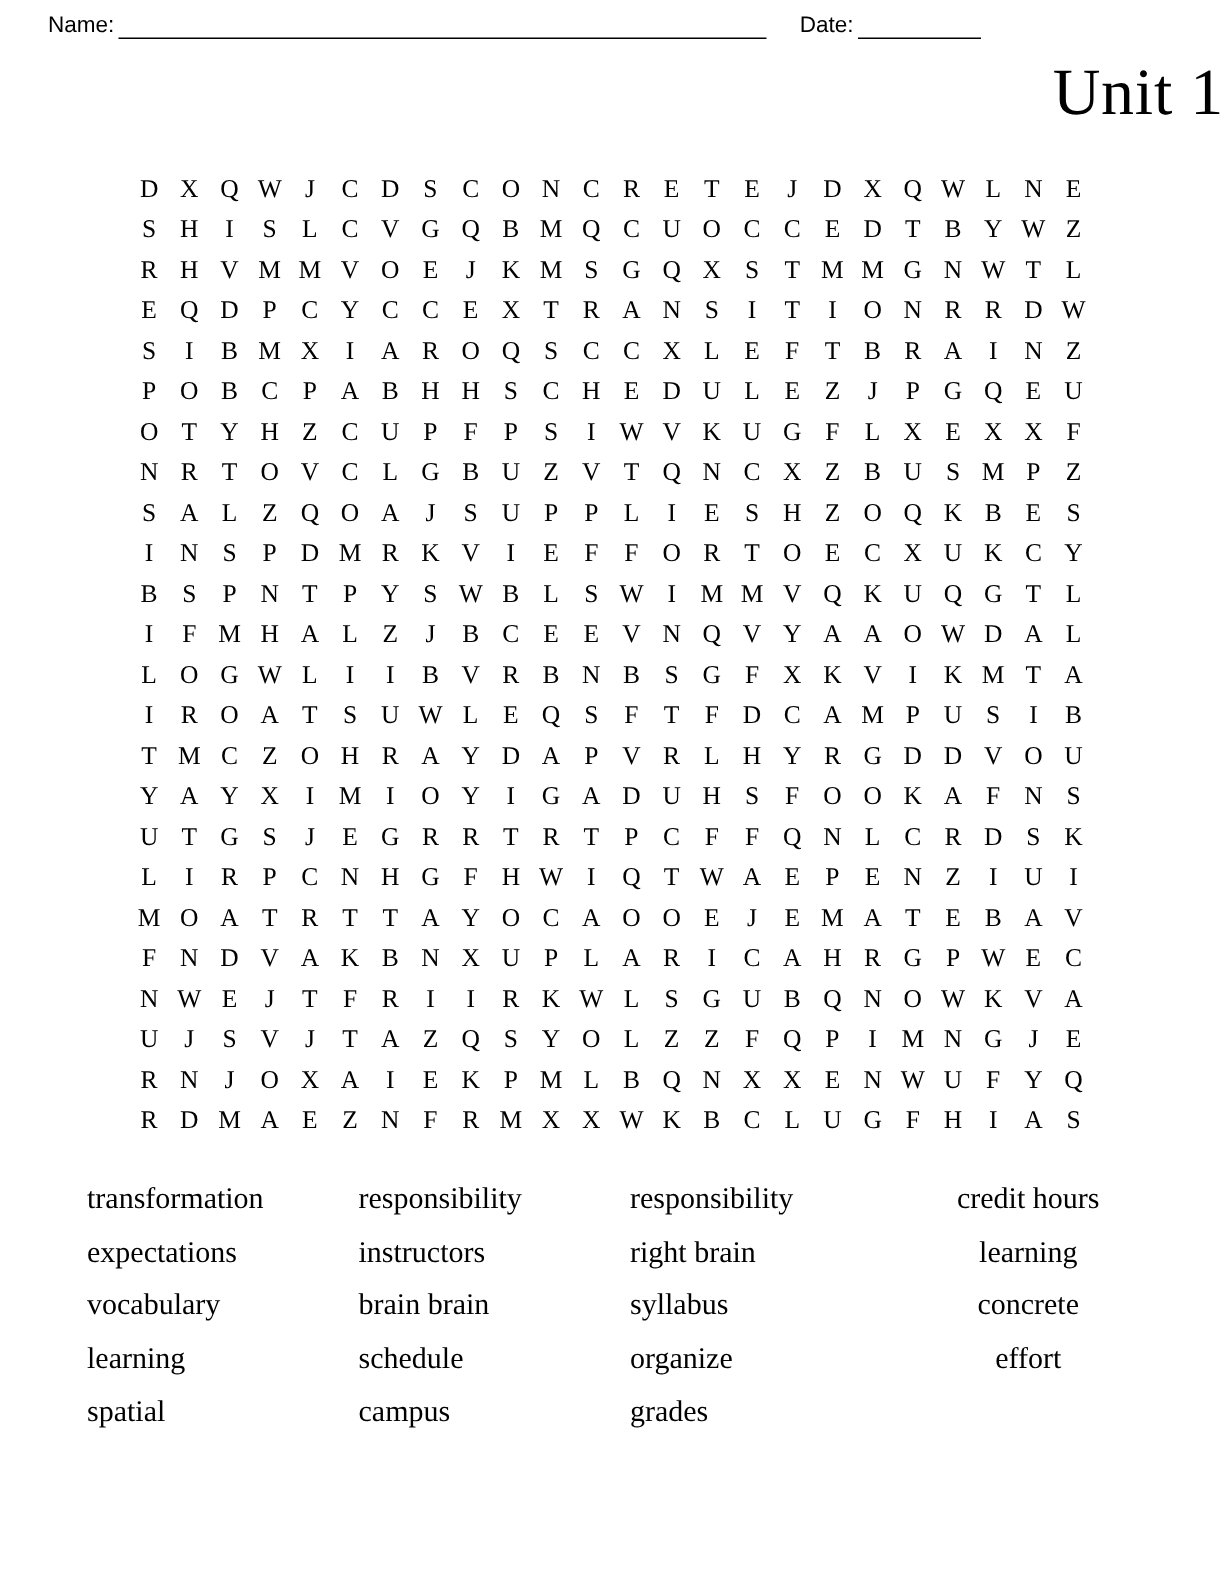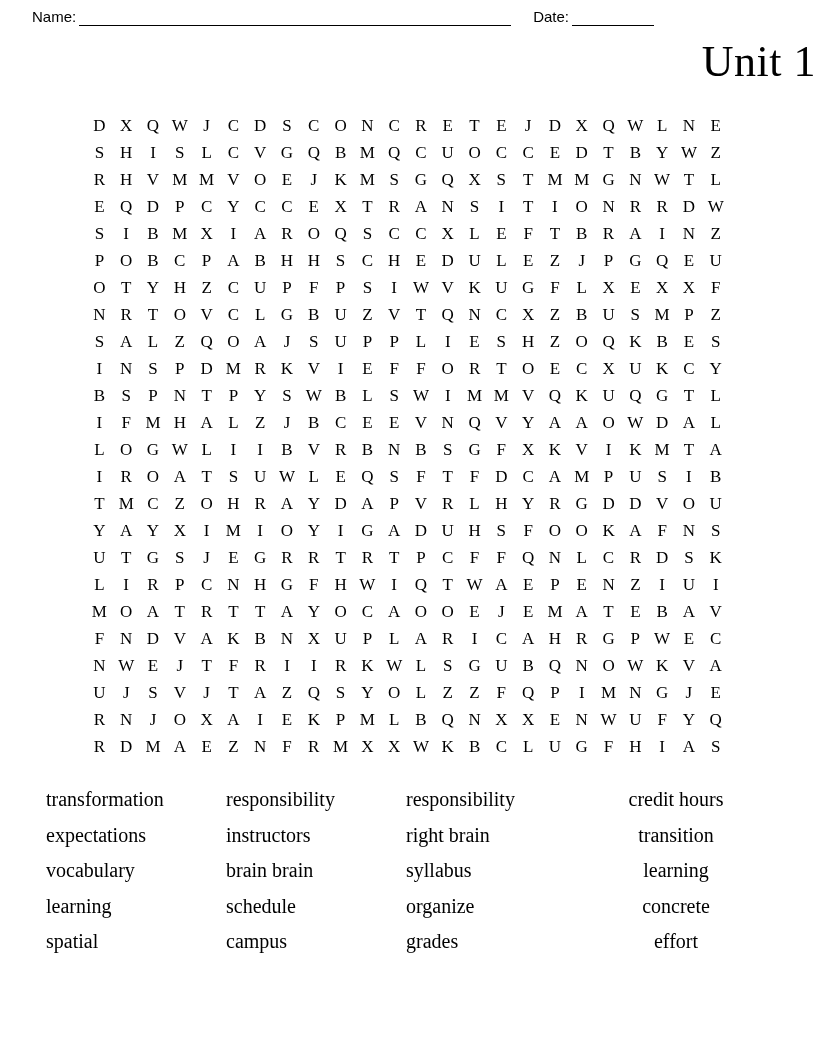--- a/index.html
+++ b/index.html
@@ -82,20 +82,21 @@
   .wordlist {
     position: absolute;
     top: 782px;
     left: 46px;
     width: 724px;
     display: flex;
   }
   .word-col {
     display: flex;
     flex-direction: column;
+    margin-left: 12px;
   }
   .word-col-0 { width: 180px; }
   .word-col-1 { width: 180px; }
   .word-col-2 { width: 180px; }
   .word-col-3 { width: 180px; text-align: center; }
   .word-item {
     font-family: "Liberation Serif", serif;
     font-size: 20px;
     line-height: 35.6px;
     height: 35.6px;
@@ -759,18 +760,17 @@
     </div>
     <div class="word-col word-col-2">
       <div class="word-item">responsibility</div>
       <div class="word-item">right brain</div>
       <div class="word-item">syllabus</div>
       <div class="word-item">organize</div>
       <div class="word-item">grades</div>
     </div>
     <div class="word-col word-col-3">
       <div class="word-item">credit hours</div>
-      <div class="word-item">transition</div>
       <div class="word-item">learning</div>
       <div class="word-item">concrete</div>
       <div class="word-item">effort</div>
     </div>
   </div>
 
 </body></html>

